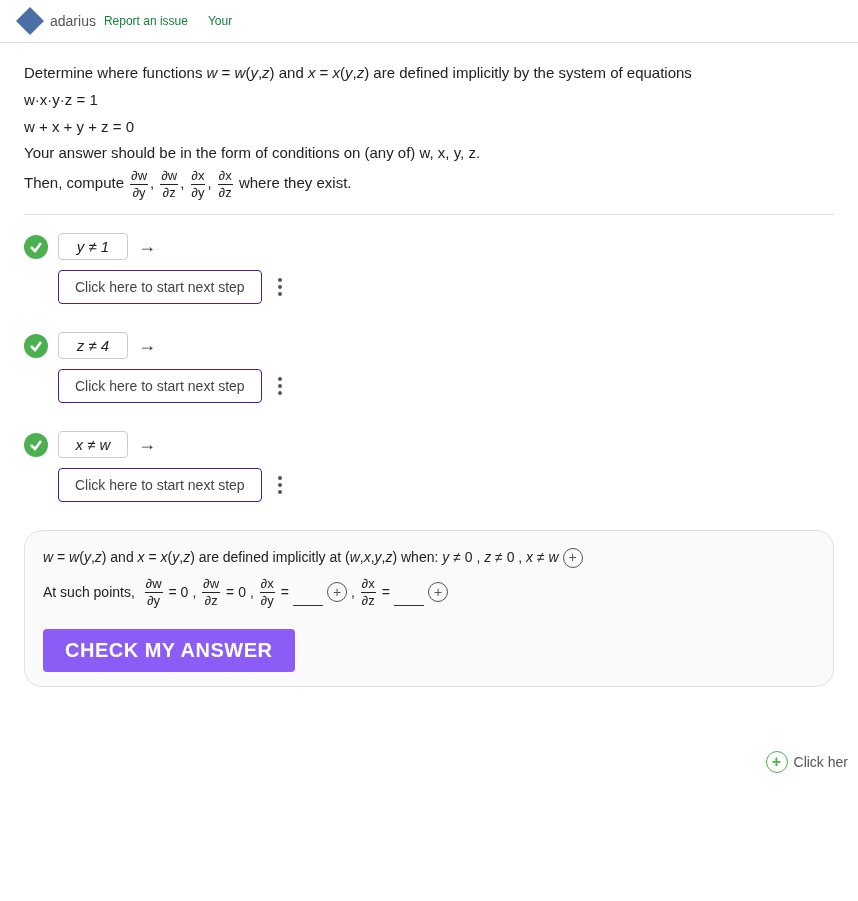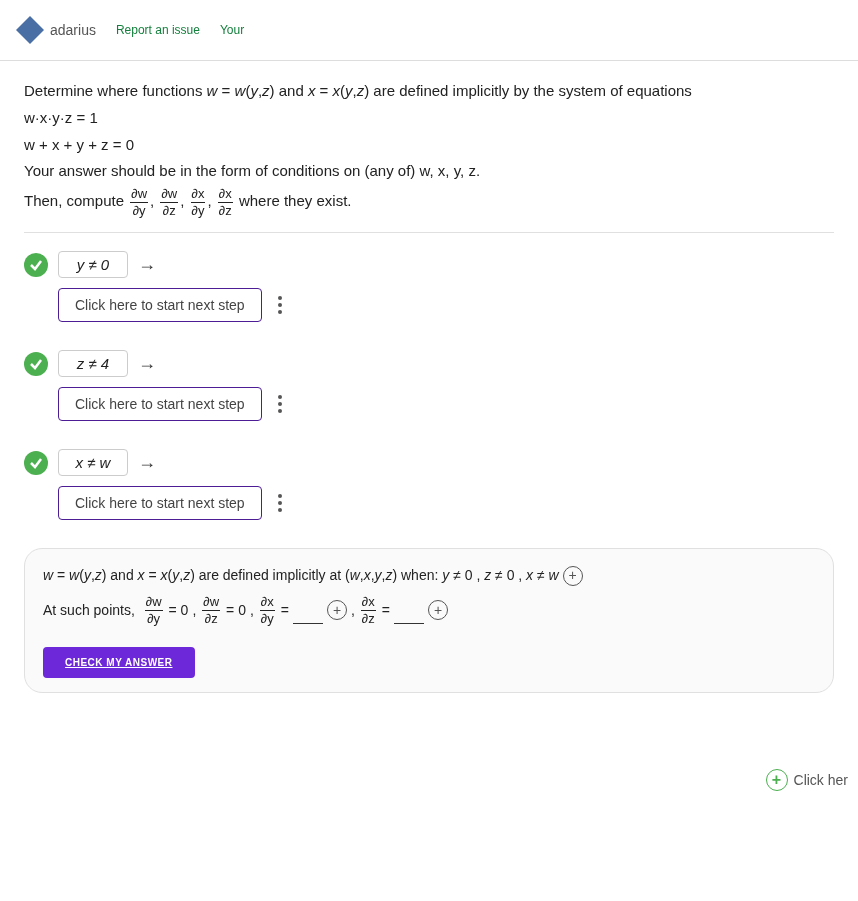--- a/index.html
+++ b/index.html
@@ -6,22 +6,22 @@
     body {
       font-family: Arial, sans-serif;
       background: #f5f5f5;
       min-height: 901px;
       width: 858px;
       overflow-x: hidden;
     }
     .top-bar {
       display: flex;
       align-items: center;
-      gap: 20px;
-      padding: 16px 16px;
+      gap: 8px;
+      padding: 7px 16px;
       background: #fff;
       border-bottom: 1px solid #ddd;
       font-size: 14px;
       color: #555;
     }
     .top-bar .logo {
       display: flex;
       align-items: center;
       gap: 6px;
     }
@@ -191,30 +191,29 @@
       justify-content: center;
       font-size: 14px;
       color: #555;
       cursor: pointer;
       flex-shrink: 0;
     }
 
     .check-answer-btn {
       display: inline-block;
       padding: 10px 22px;
-      background: #6d28d9;
+      background: #8b5cf6;
       color: #fff;
-      font-size: 10px;
+      font-size: 20px;
       font-weight: bold;
       border: none;
       border-radius: 4px;
       cursor: pointer;
       margin-top: 14px;
       letter-spacing: 0.5px;
-      text-decoration: underline;
     }
 
     .click-here-floating {
       position: absolute;
       bottom: 130px;
       right: 10px;
       display: flex;
       align-items: center;
       gap: 6px;
       font-size: 14px;
@@ -287,21 +286,21 @@
 
   <hr class="divider">
 
   <div class="step-block">
     <div class="step-header">
       <div class="check-circle">
         <svg viewBox="0 0 14 14">
             <polyline points="2,7 6,11 12,3"></polyline>
           </svg>
       </div>
-      <div class="condition-box">y ≠ 0</div>
+      <div class="condition-box">y ≠ 1</div>
       <span class="arrow-right">→</span>
     </div>
     <div class="next-step-row">
       <button class="next-step-btn">Click here to start next step</button>
       <div class="dots-menu">
         <div class="dot"></div>
         <div class="dot"></div>
         <div class="dot"></div>
       </div>
     </div>

